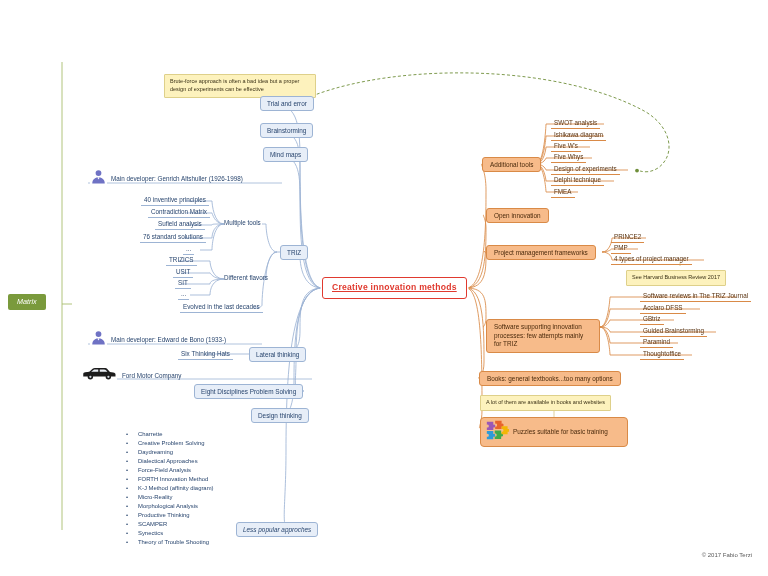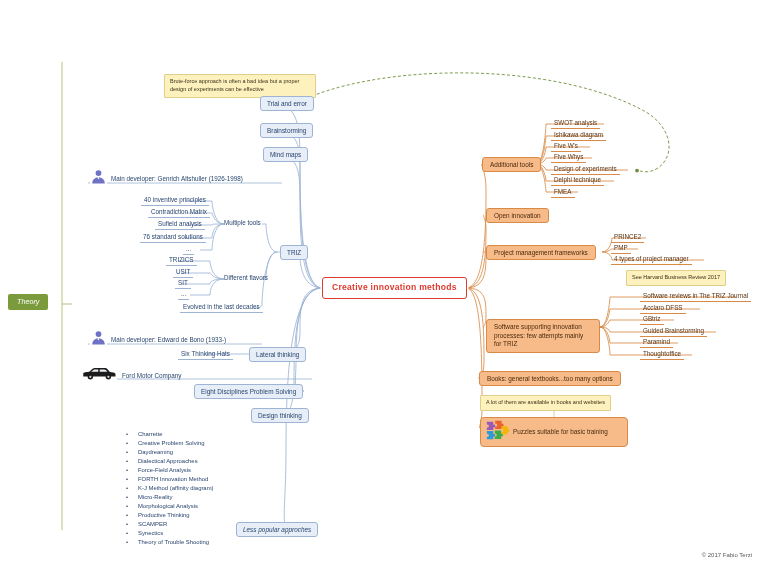--- a/index.html
+++ b/index.html
@@ -24,20 +24,21 @@
   .central{
     border:1.6px solid #e03a2f;
     background:#ffffff;
     color:#e03a2f;
     font-weight:bold;
     font-size:8.6px;
     letter-spacing:.25px;
     padding:5px 9px;
     border-radius:3px;
     box-shadow:0 0 0 1.5px #ffffff;
+    text-decoration:underline;
   }
 
   
   .blue-box{
     border:1px solid #9db4d4;
     background:#e7eef8;
     color:#28456e;
     font-size:6.4px;
     padding:2.6px 6px;
     border-radius:3px;
@@ -345,21 +346,21 @@
     <div class="bl">
         <span class="dot">•</span>
         <span>Theory of Trouble Shooting</span>
       </div>
   </div>
 
   <div class="node blue-box italic" style="left:236px;top:522px;">Less popular approches</div>
 
   <div class="node central" style="left:322px;top:277px;">Creative innovation methods</div>
 
-  <div class="node methods-tab" style="left:8px;top:294px;">Theory</div>
+  <div class="node methods-tab" style="left:8px;top:294px;">Matrix</div>
 
   <div class="node orange-box" style="left:482px;top:157px;">Additional tools</div>
 
   <div class="node orange-leaf" style="left:551px;top:118px;">SWOT analysis</div>
   <div class="node orange-leaf" style="left:551px;top:130px;">Ishikawa diagram</div>
   <div class="node orange-leaf" style="left:551px;top:141px;">Five W's</div>
   <div class="node orange-leaf" style="left:551px;top:152px;">Five Whys</div>
   <div class="node orange-leaf" style="left:551px;top:164px;">Design of experiments</div>
   <div class="node orange-leaf" style="left:551px;top:175px;">Delphi technique</div>
   <div class="node orange-leaf" style="left:551px;top:187px;">FMEA</div>

